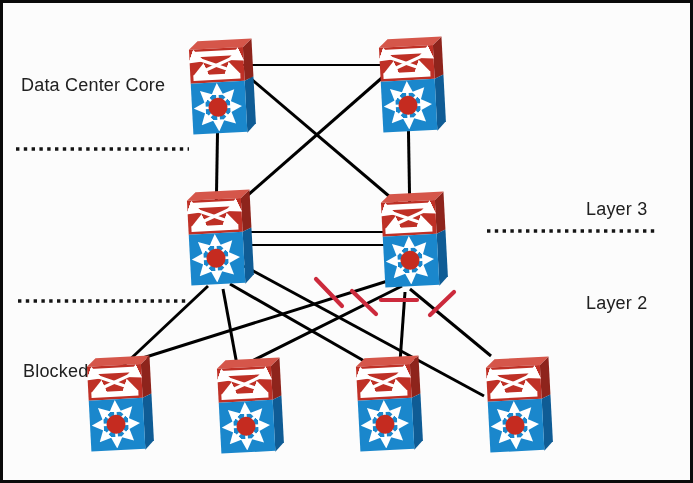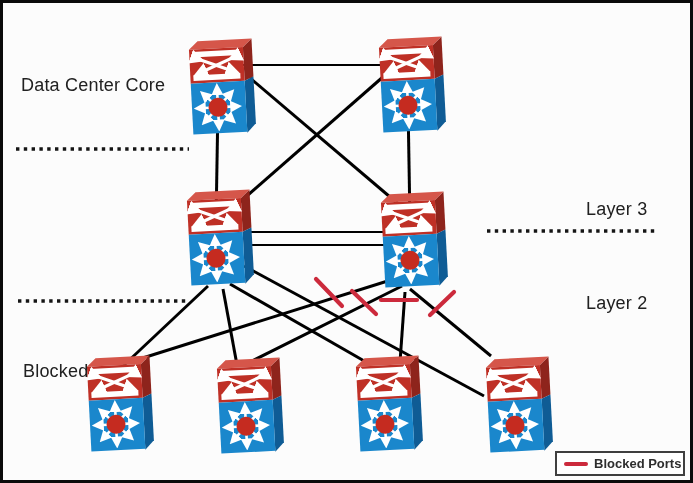--- a/index.html
+++ b/index.html
@@ -120,18 +120,14 @@
         <line x1="378" y1="297" x2="414" y2="297" stroke="var(--blocked)" stroke-width="4.2" stroke-linecap="round"></line>
         <line x1="427" y1="312" x2="451" y2="289" stroke="var(--blocked)" stroke-width="4.2" stroke-linecap="round"></line>
       </g>
   </svg>
 
   <div class="lbl" style="left:18px;top:72px;">Data Center Core</div>
   <div class="lbl" style="left:20px;top:358px;">Blocked</div>
   <div class="lbl" style="left:583px;top:188px;margin-top:8px;">Layer 3</div>
   <div class="lbl" style="left:583px;top:254px;margin-top:36px;">Layer 2</div>
 
-  <div class="legend">
-    <span class="swatch"></span>
-    <span class="txt">Blocked Ports</span>
-  </div>
 
 </div>
 
 </body></html>

